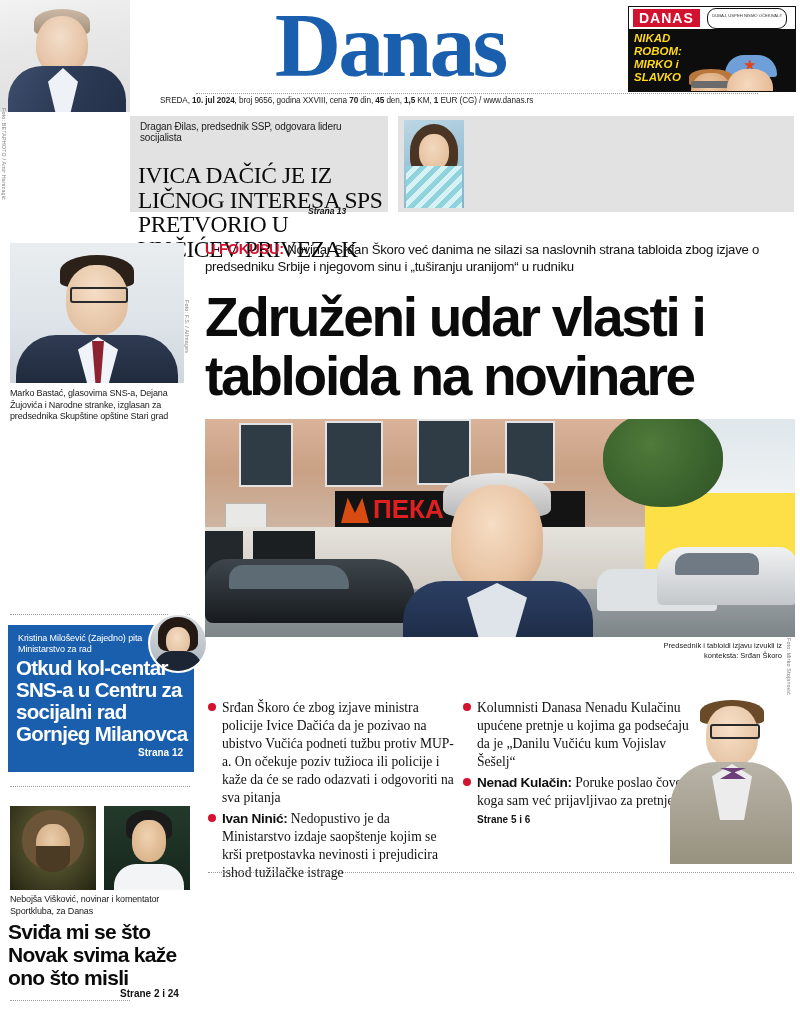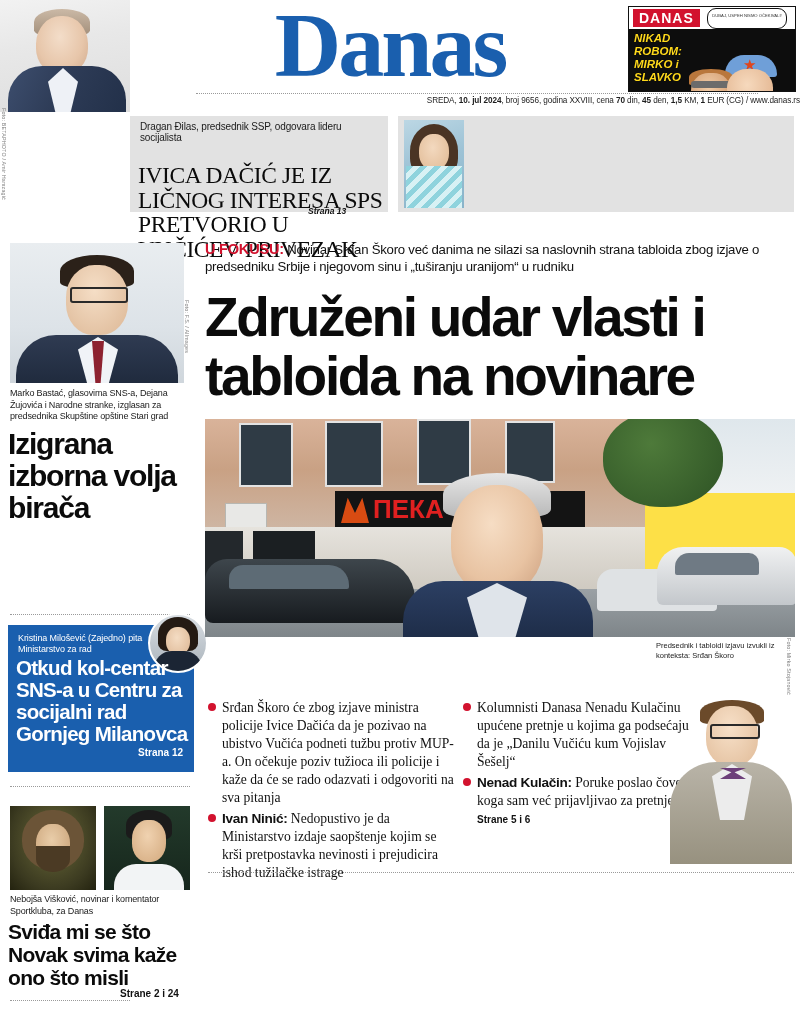--- a/index.html
+++ b/index.html
@@ -48,21 +48,21 @@
   .cap-b{left:96px;top:26px;width:52px;height:22px;border-radius:26px 26px 4px 4px;background:#6f9fd8;}
   .cap-star{left:114px;top:28px;width:0;height:0;color:#e0461d;font-size:15px;line-height:15px;}
   .face-b{left:98px;top:40px;width:46px;height:44px;border-radius:42% 42% 46% 46%;
     background:radial-gradient(ellipse at 44% 36%,#f6d9bd,#dfae87);}
   .face-a{left:62px;top:44px;width:40px;height:40px;border-radius:44%;
     background:radial-gradient(ellipse at 44% 36%,#f0cba6,#c98f62);}
   .hair-a{left:60px;top:40px;width:44px;height:16px;border-radius:50% 50% 10% 10%;background:#b9773c;}
   .goggle{left:62px;top:52px;width:40px;height:7px;background:#6b6b6b;border-radius:3px;}
 
   .dateline-rule{left:196px;top:93px;width:562px;}
-  .dateline{left:160px;top:96px;width:640px;text-align:right;font-size:8.2px;color:#1d1d1d;letter-spacing:-.1px;}
+  .dateline{left:160px;top:96px;width:640px;text-align:left;font-size:8.2px;color:#1d1d1d;letter-spacing:-.1px;}
   .dateline b{font-weight:700;}
 
   
   .teaser{background:#e2e2e2;}
   .teaser-l{left:130px;top:116px;width:258px;height:96px;}
   .teaser-r{left:398px;top:116px;width:396px;height:96px;}
   .teaser .kicker{font-size:10px;color:#1b1b1b;letter-spacing:-.15px;}
   .teaser .head{font-family:"Liberation Serif",serif;font-weight:400;color:#0b0b0b;letter-spacing:-.4px;}
   .tl-kicker{left:10px;top:5px;width:244px;}
   .tl-head{left:8px;top:18px;width:250px;font-size:23.5px;line-height:24.5px;margin-top:29px;}
@@ -108,21 +108,21 @@
   .mp-car3{left:392px;top:150px;width:120px;height:42px;border-radius:16px 12px 4px 4px;background:#dfe2e4;}
   .mp-man-head{left:246px;top:66px;width:92px;height:108px;border-radius:46% 46% 42% 42%;
     background:radial-gradient(ellipse at 44% 36%,#f6ddc4 0%,#e8c3a2 58%,#cb9f7f 100%);}
   .mp-man-hair{left:238px;top:54px;width:108px;height:44px;border-radius:50% 50% 18% 18%;
     background:linear-gradient(180deg,#e6e6e6,#b9b9b9);}
   .mp-man-body{left:198px;top:162px;width:190px;height:60px;border-radius:40px 40px 0 0;
     background:linear-gradient(180deg,#2c3f63,#1d2c47);}
   .mp-man-shirt{left:262px;top:164px;width:60px;height:56px;background:#dfe4ea;
     clip-path:polygon(50% 0,100% 26%,80% 100%,20% 100%,0 26%);}
 
-  .main-cap{left:656px;top:641px;width:126px;text-align:left;font-size:7.5px;line-height:9.5px;color:#1b1b1b;}
+  .main-cap{left:656px;top:641px;width:126px;text-align:right;font-size:7.5px;line-height:9.5px;color:#1b1b1b;}
   .credit-mp{left:786px;top:638px;height:56px;}
 
   
   .left-photo{left:10px;top:243px;width:174px;height:140px;overflow:hidden;
     background:linear-gradient(180deg,#e9edf0 0%,#dde3e8 60%,#cfd6dc 100%);}
   .lp-head{left:56px;top:22px;width:62px;height:70px;border-radius:46% 46% 44% 44%;
     background:radial-gradient(ellipse at 46% 36%,#f5dec6,#dcb795);}
   .lp-hair{left:50px;top:12px;width:74px;height:32px;border-radius:50% 50% 16% 16%;background:#2b2119;}
   .lp-glass{left:60px;top:44px;width:54px;height:12px;border:2px solid #2a2a2a;border-radius:3px;}
   .lp-body{left:6px;top:92px;width:162px;height:50px;border-radius:40px 40px 0 0;
@@ -267,21 +267,20 @@
   <div class="abs left-photo">
     <div class="abs lp-hair"></div>
     <div class="abs lp-head"></div>
     <div class="abs lp-glass"></div>
     <div class="abs lp-body"></div>
     <div class="abs lp-shirt"></div>
     <div class="abs lp-tie"></div>
   </div>
 
   <div class="abs lc-cap">Marko Bastać, glasovima SNS-a, Dejana Žujovića i Narodne stranke, izglasan za predsednika Skupštine opštine Stari grad</div>
-  <div class="abs lc-head">Izigrana izborna volja birača</div>
 
   <div class="abs dots rule-1"></div>
 
   <div class="abs blue">
     <div class="abs blue-av">
       <div class="abs bav-hair"></div>
       <div class="abs bav-face"></div>
       <div class="abs bav-body"></div>
     </div>
     <div class="abs blue-kicker">Kristina Milošević (Zajedno) pita Ministarstvo za rad</div>

